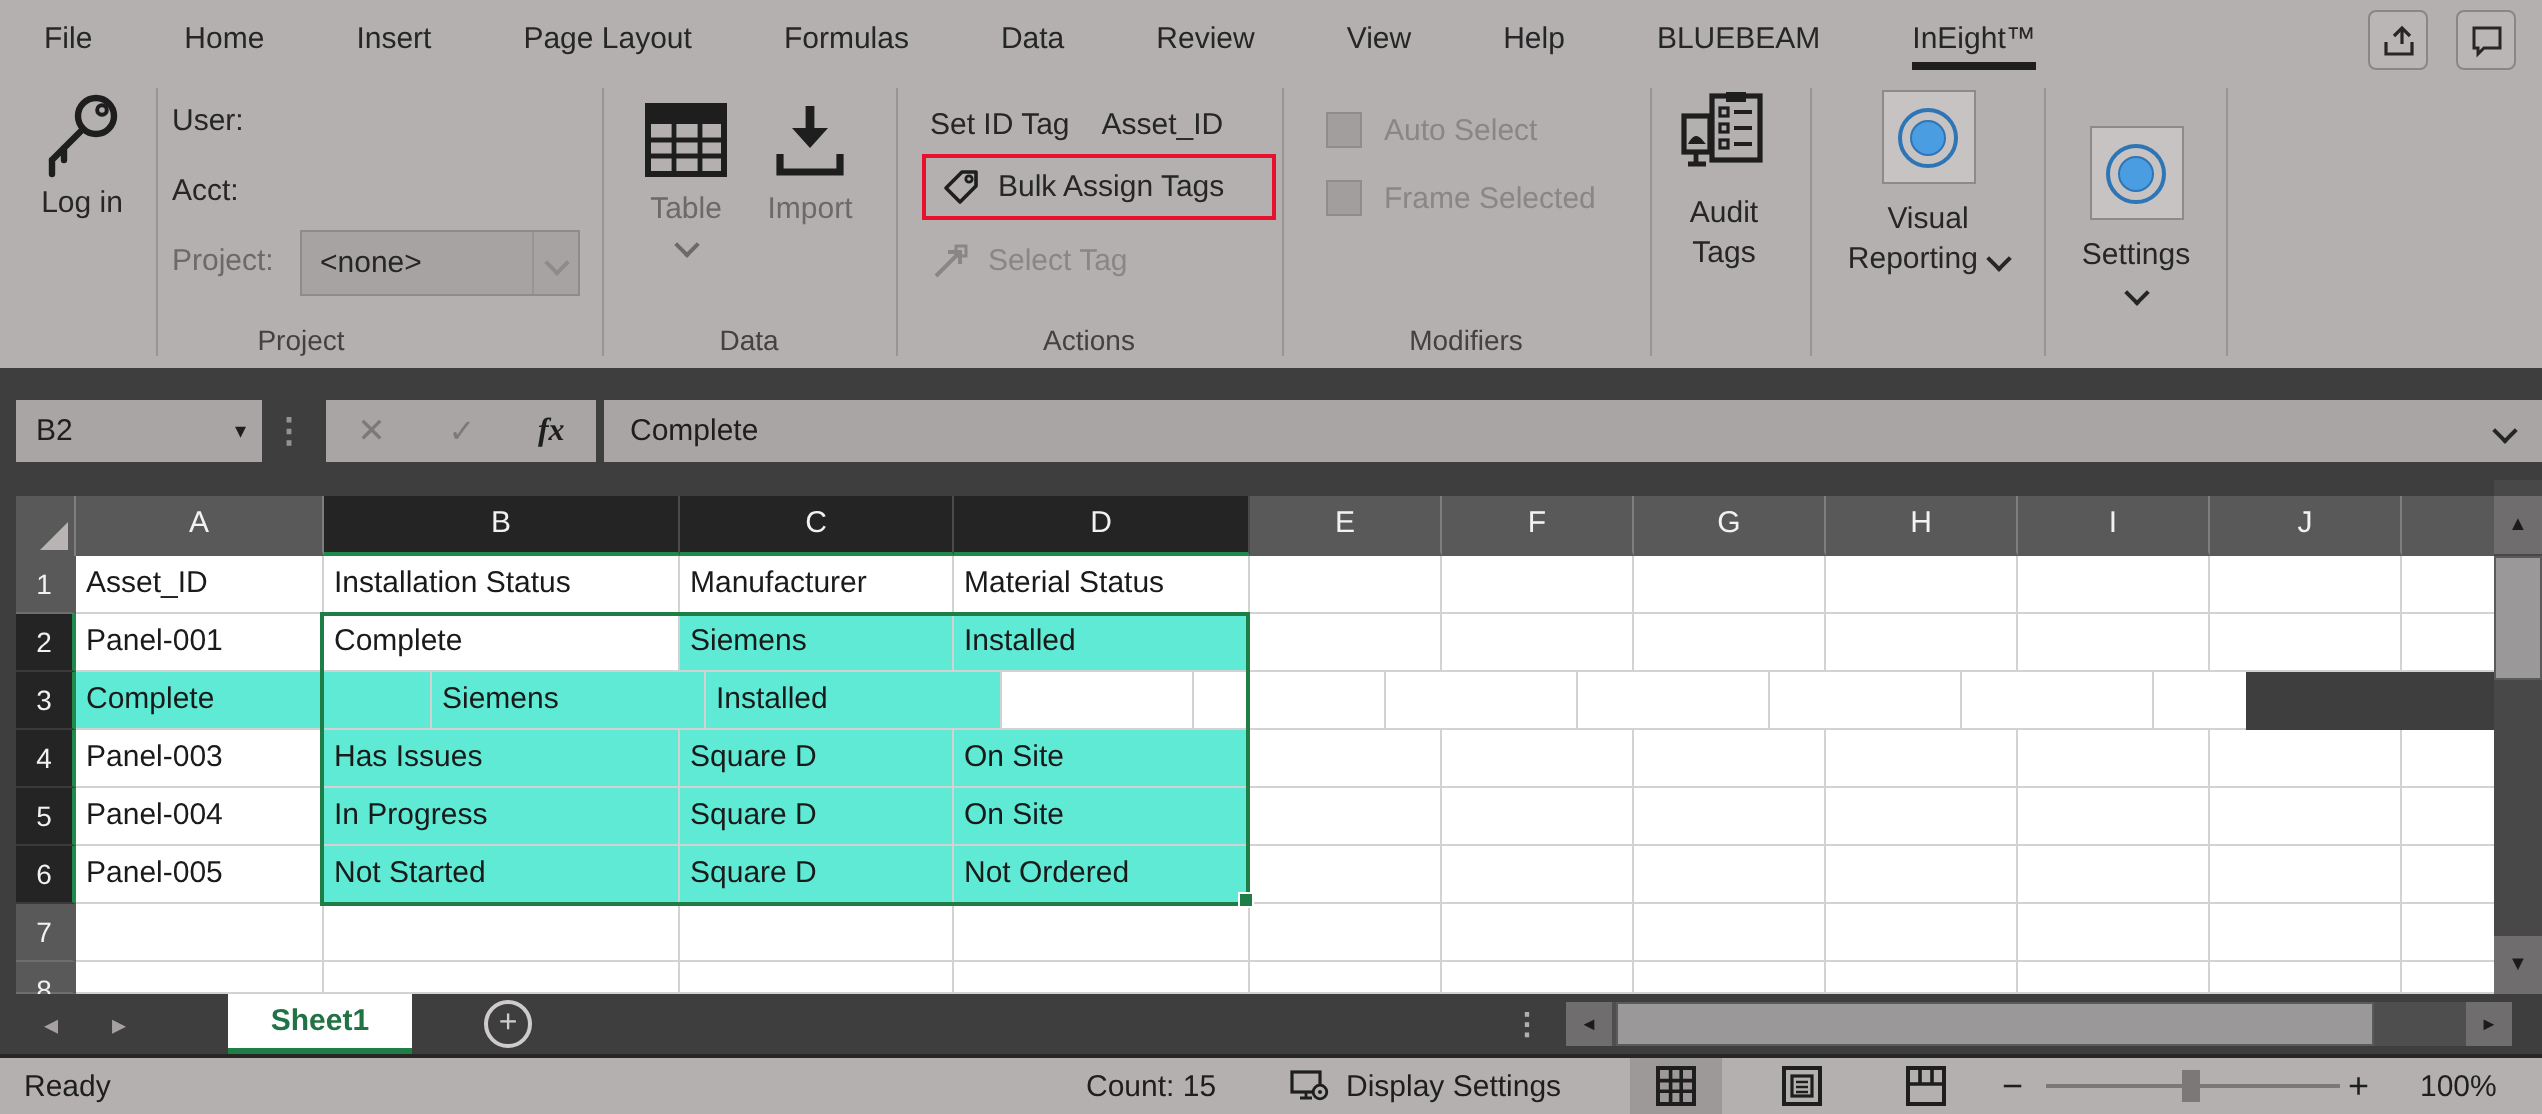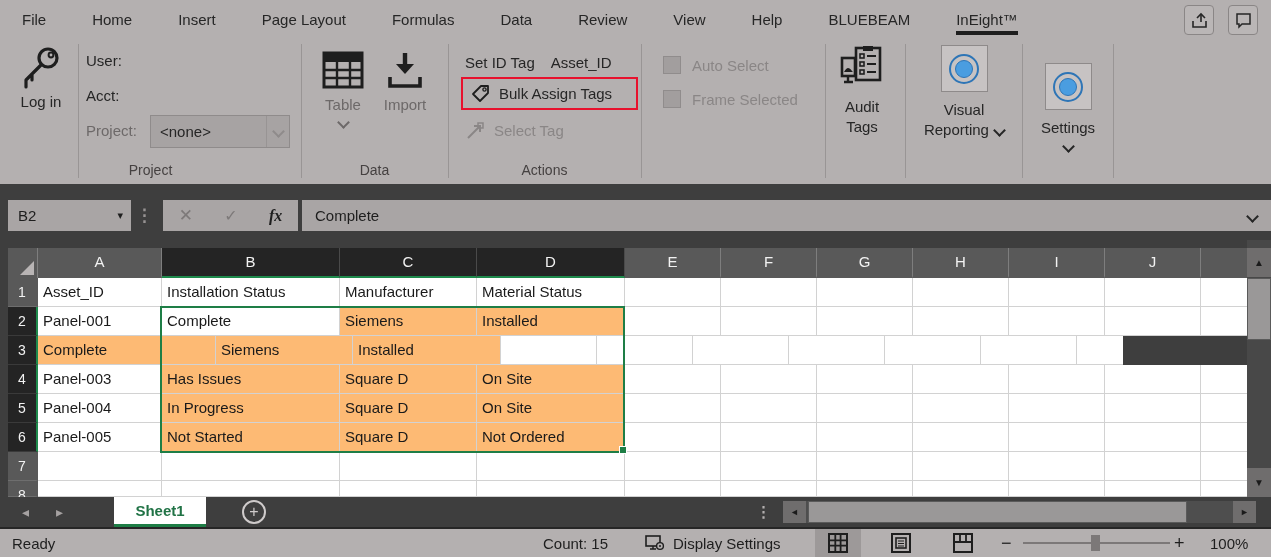--- a/index.html
+++ b/index.html
@@ -56,21 +56,21 @@
   .hdr-row{display:flex;height:30px;}
   .ch{height:30px;box-sizing:border-box;background:#595959;color:#f2f2f2;font-size:15px;text-align:center;line-height:28px;border-right:1px solid #7e7e7e;border-bottom:2px solid #595959;}
   .ch.sel{background:#242424;border-bottom:2px solid #1e8a4c;border-right:1px solid #4a4a4a;}
   .corner{width:30px;height:30px;background:#595959;position:relative;border-right:1px solid #7e7e7e;box-sizing:border-box;}
   .corner .tri{position:absolute;right:3px;bottom:3px;width:0;height:0;border-left:14px solid transparent;border-bottom:14px solid #b8b4b4;}
   .g-row{display:flex;height:29px;}
   .g-row.partial{height:16px;overflow:hidden;}
   .rh{width:30px;box-sizing:border-box;background:#595959;color:#f2f2f2;font-size:14px;text-align:center;line-height:29px;border-bottom:1px solid #6e6e6e;border-right:2px solid #595959;}
   .rh.sel{background:#242424;border-right:2px solid #1e8a4c;border-bottom:1px solid #3a3a3a;}
   .c{box-sizing:border-box;background:#fff;border-right:1px solid #d2d2d2;border-bottom:1px solid #d2d2d2;font-size:15px;line-height:28px;padding-left:5px;white-space:nowrap;overflow:hidden;color:#1a1a1a;}
-  .c.selfill{background:#fdba74;}
+  .c.selfill{background:#5eead4;}
   .wA{width:124px}.wB{width:178px}.wC{width:137px}.wD{width:148px}.w96{width:96px}.wK{width:46px;border-right:none;}
   #selbox{position:absolute;left:160px;top:66px;width:465px;height:147px;border:2px solid #1e7e46;box-sizing:border-box;pointer-events:none;}
   #fillhandle{position:absolute;left:619px;top:206px;width:8px;height:8px;background:#1e7e46;border:1px solid #fff;box-sizing:border-box;}
   #vscroll{position:absolute;right:0;top:0;width:24px;height:257px;background:#484848;}
   .sbtn{position:absolute;left:0;width:24px;height:29px;background:#6f6d6d;color:#1b1b1b;font-size:10px;display:flex;align-items:center;justify-content:center;}
   #vthumb{position:absolute;left:0;top:38px;width:24px;height:62px;background:#9a9898;border:1px solid #5a5a5a;box-sizing:border-box;}
   
   #tabbar{left:0;top:497px;width:1271px;height:30px;background:#3e3e3e;}
   .navarr{position:absolute;top:0;height:30px;display:flex;align-items:center;color:#a5a1a1;font-size:14px;}
   #sheettab{position:absolute;left:114px;top:0;width:92px;height:30px;background:#fff;border-bottom:3px solid #1e7e46;box-sizing:border-box;display:flex;align-items:center;justify-content:center;font-size:15px;font-weight:700;color:#217346;}
@@ -197,20 +197,21 @@
   <div class="rsep" style="left:641px;"></div>
 
   <div class="checkrow" style="left:22px;top:18px;left:663px;">
     <span class="checkbox"></span>
     <span class="rlabel disabled">Auto Select</span>
   </div>
   <div class="checkrow" style="left:663px;top:52px;">
     <span class="checkbox"></span>
     <span class="rlabel disabled">Frame Selected</span>
   </div>
+  <div class="group-label" style="left:641px;width:184px;">Modifiers</div>
   <div class="rsep" style="left:825px;"></div>
 
   <div class="bigbtn" style="left:833px;top:8px;width:58px;">
     <span>
       <svg width="44" height="42" viewBox="0 0 44 42">
           <rect x="16" y="2" width="24" height="32" fill="none" stroke="#1e1e1e" stroke-width="2.6"></rect>
           <rect x="23" y="0" width="10" height="5" fill="#1e1e1e"></rect>
           <rect x="20" y="8" width="4" height="4" fill="none" stroke="#1e1e1e" stroke-width="1.6"></rect>
           <path d="M27 10h9" stroke="#1e1e1e" stroke-width="2"></path>
           <rect x="20" y="16" width="4" height="4" fill="none" stroke="#1e1e1e" stroke-width="1.6"></rect>

